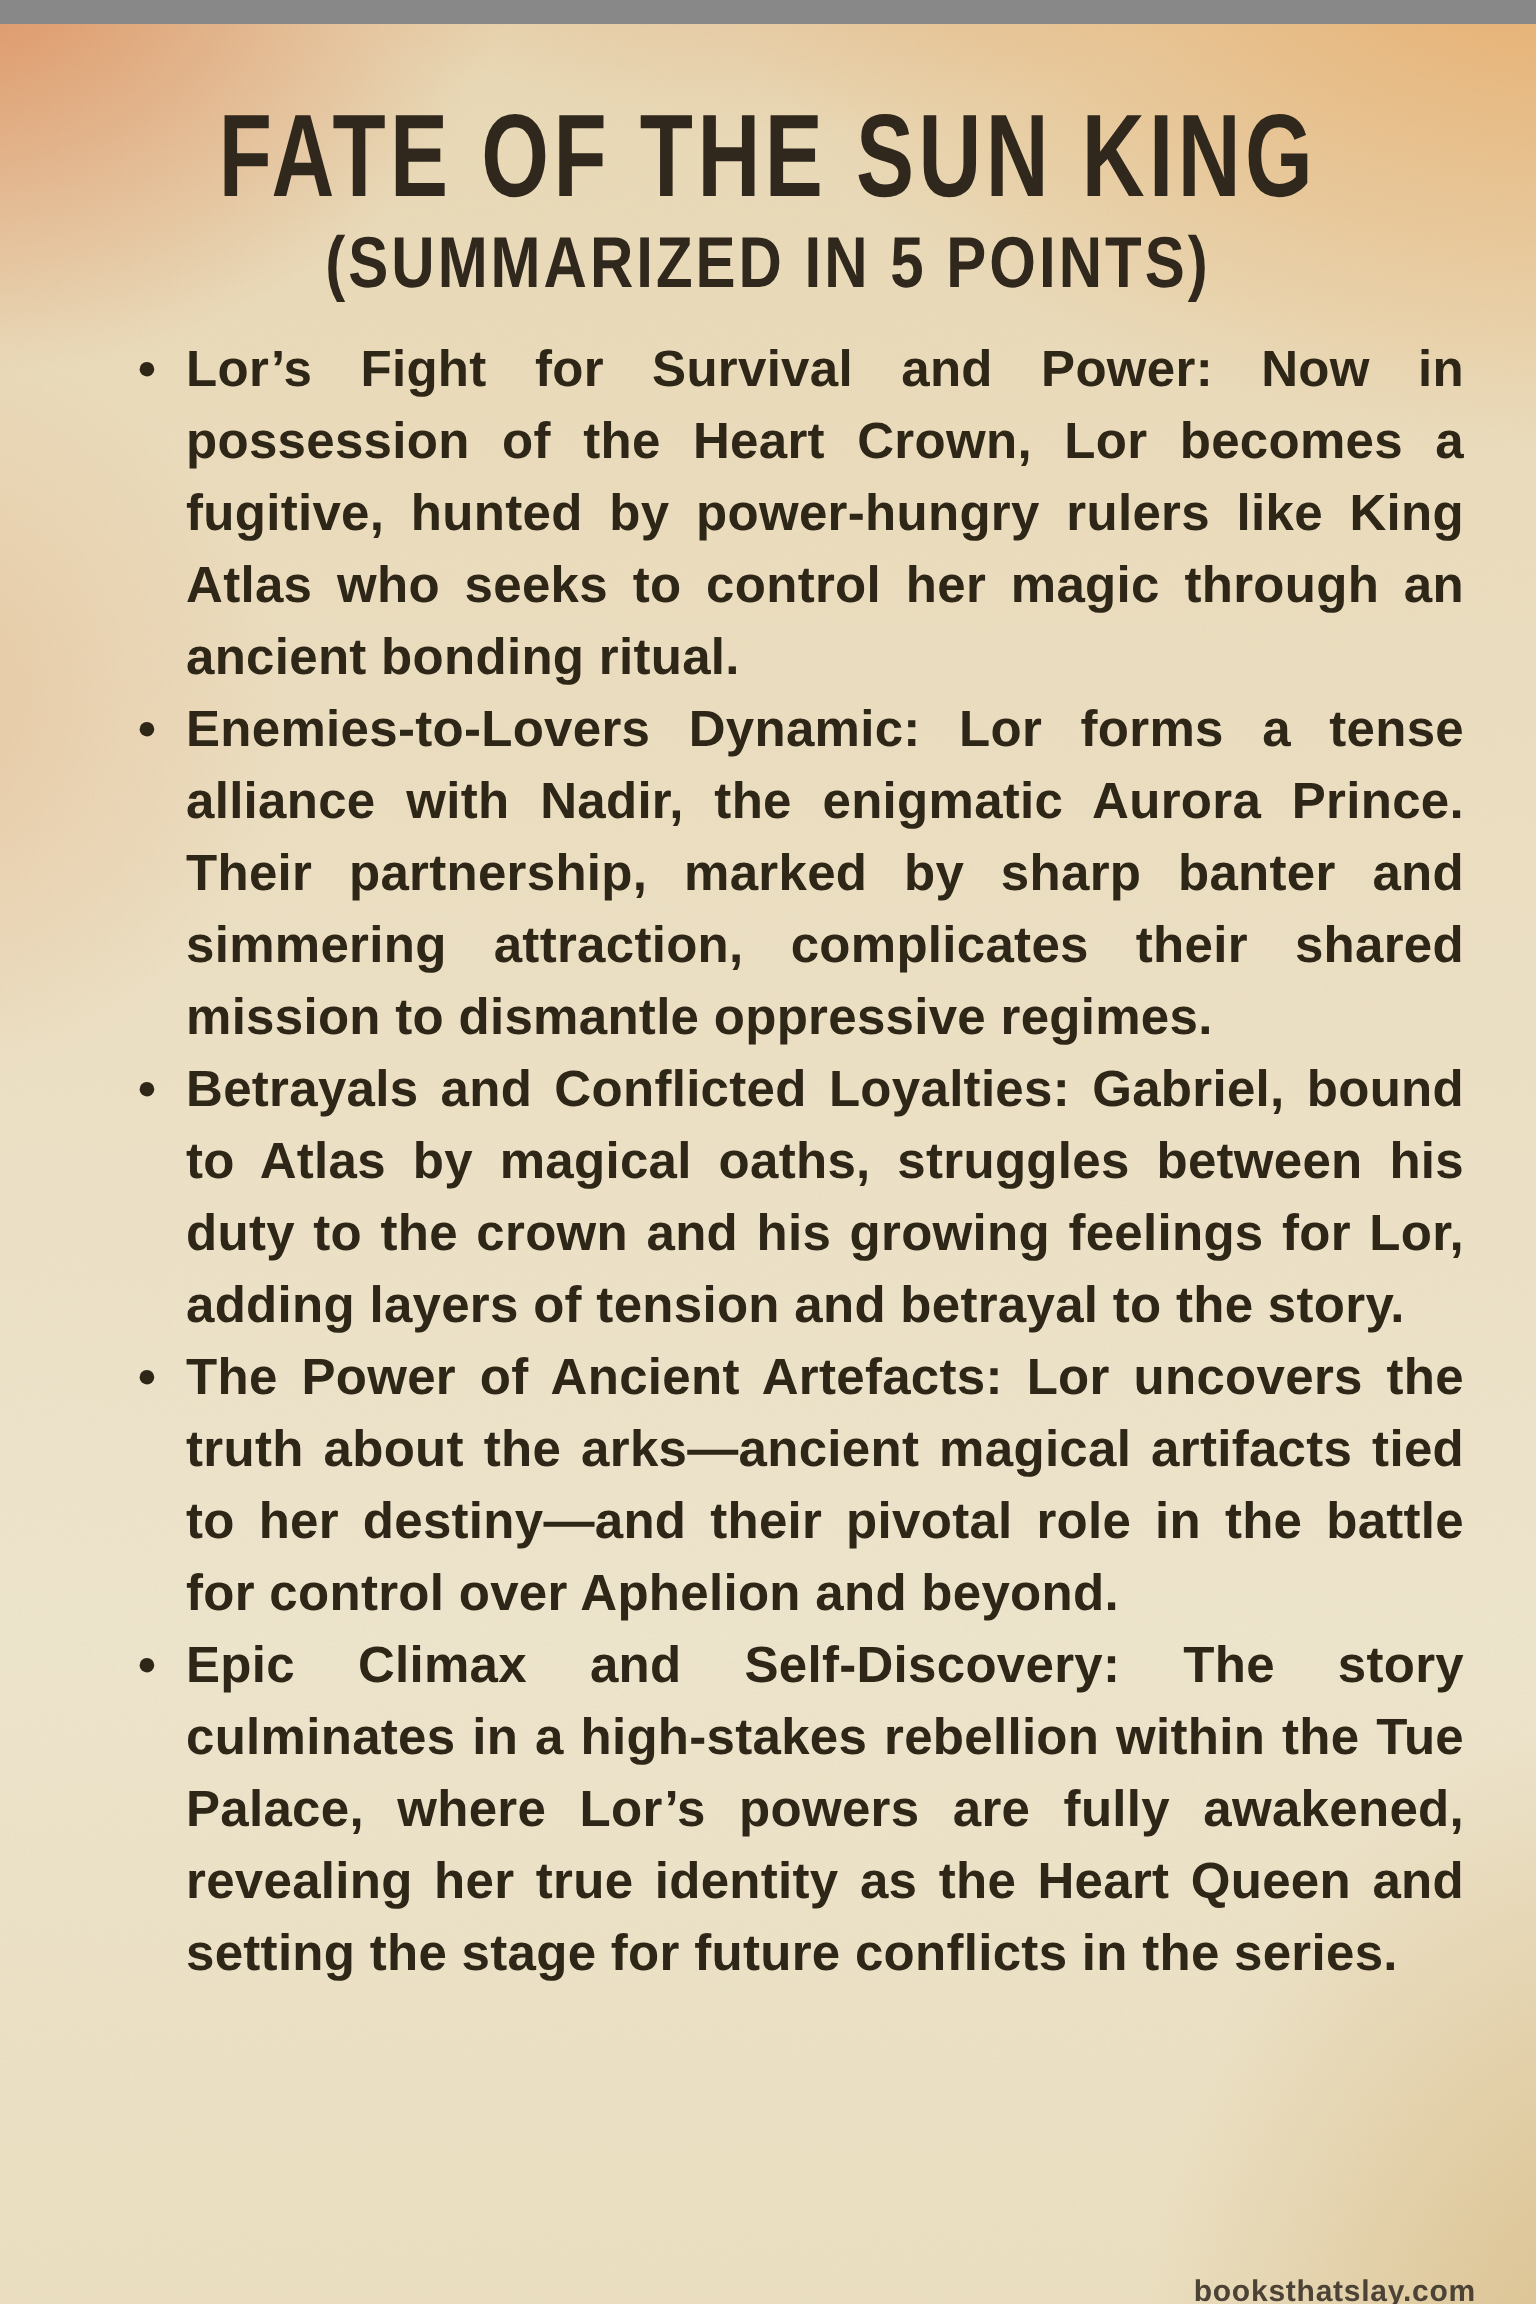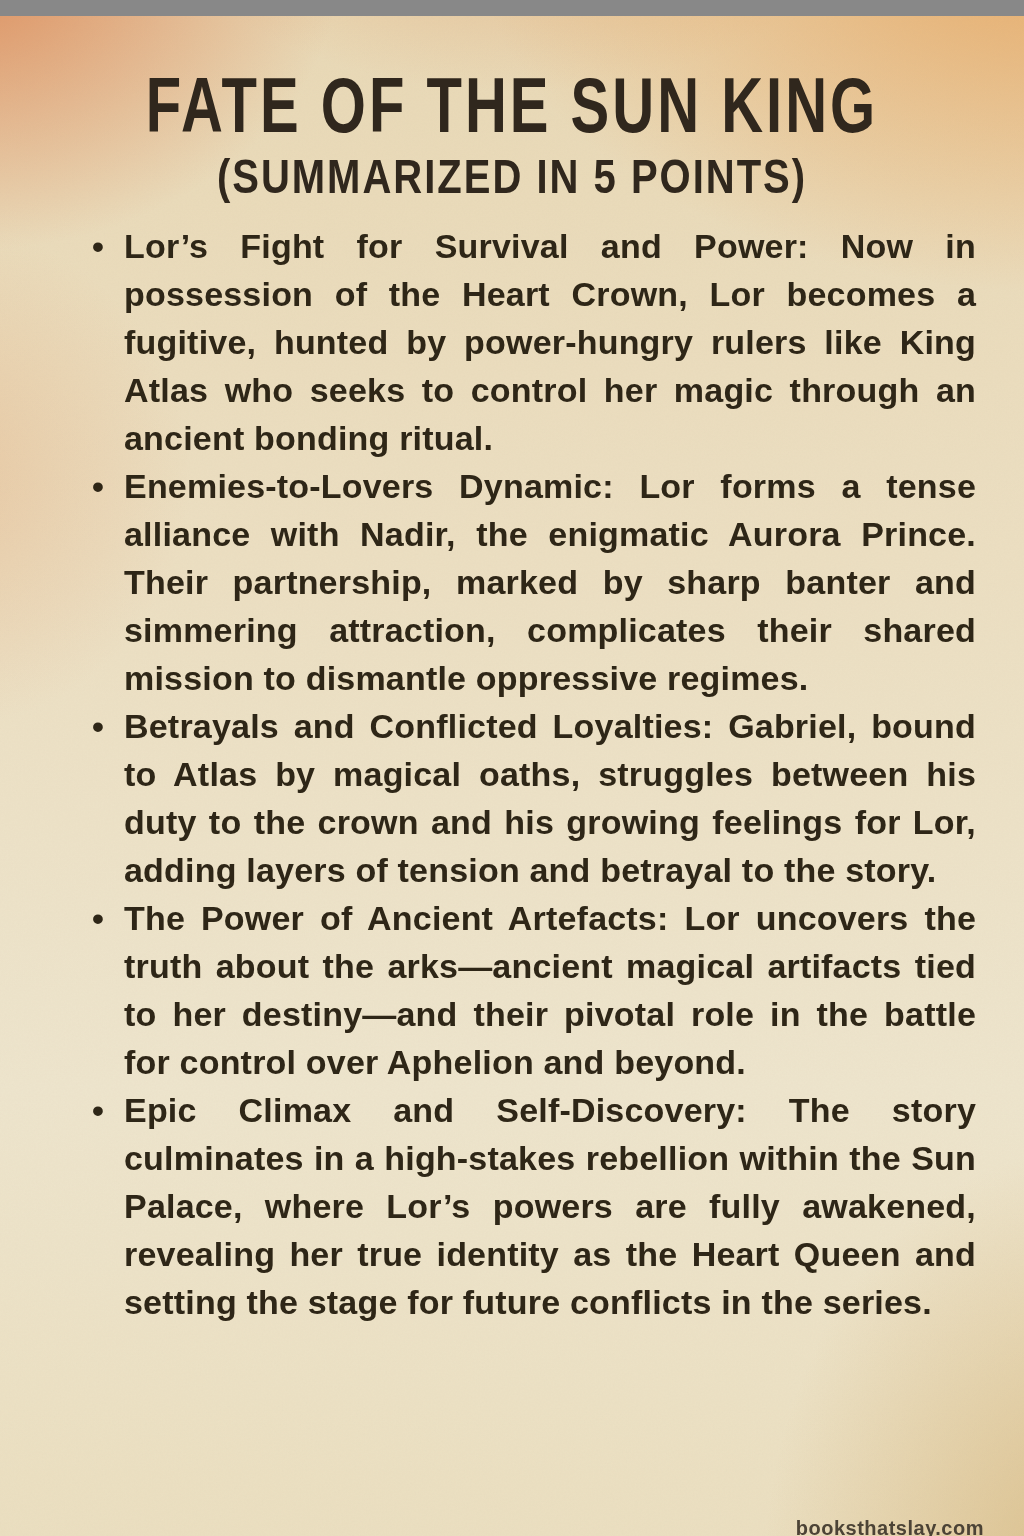--- a/index.html
+++ b/index.html
@@ -87,19 +87,19 @@
     <li>
       <span class="dot">•</span>
       <span>Betrayals and Conflicted Loyalties: Gabriel, bound to Atlas by magical oaths, struggles between his duty to the crown and his growing feelings for Lor, adding layers of tension and betrayal to the story.</span>
     </li>
     <li>
       <span class="dot">•</span>
       <span>The Power of Ancient Artefacts: Lor uncovers the truth about the arks—ancient magical artifacts tied to her destiny—and their pivotal role in the battle for control over Aphelion and beyond.</span>
     </li>
     <li>
       <span class="dot">•</span>
-      <span>Epic Climax and Self-Discovery: The story culminates in a high-stakes rebellion within the Sun Palace, where Lor’s powers are fully awakened, revealing her true identity as the Heart Queen and setting the stage for future conflicts in the series.</span>
+      <span>Epic Climax and Self-Discovery: The story culminates in a high-stakes rebellion within the Tue Palace, where Lor’s powers are fully awakened, revealing her true identity as the Heart Queen and setting the stage for future conflicts in the series.</span>
     </li>
   </ul>
 
   <div class="footer">booksthatslay.com</div>
 
 </div>
 
 </body></html>

